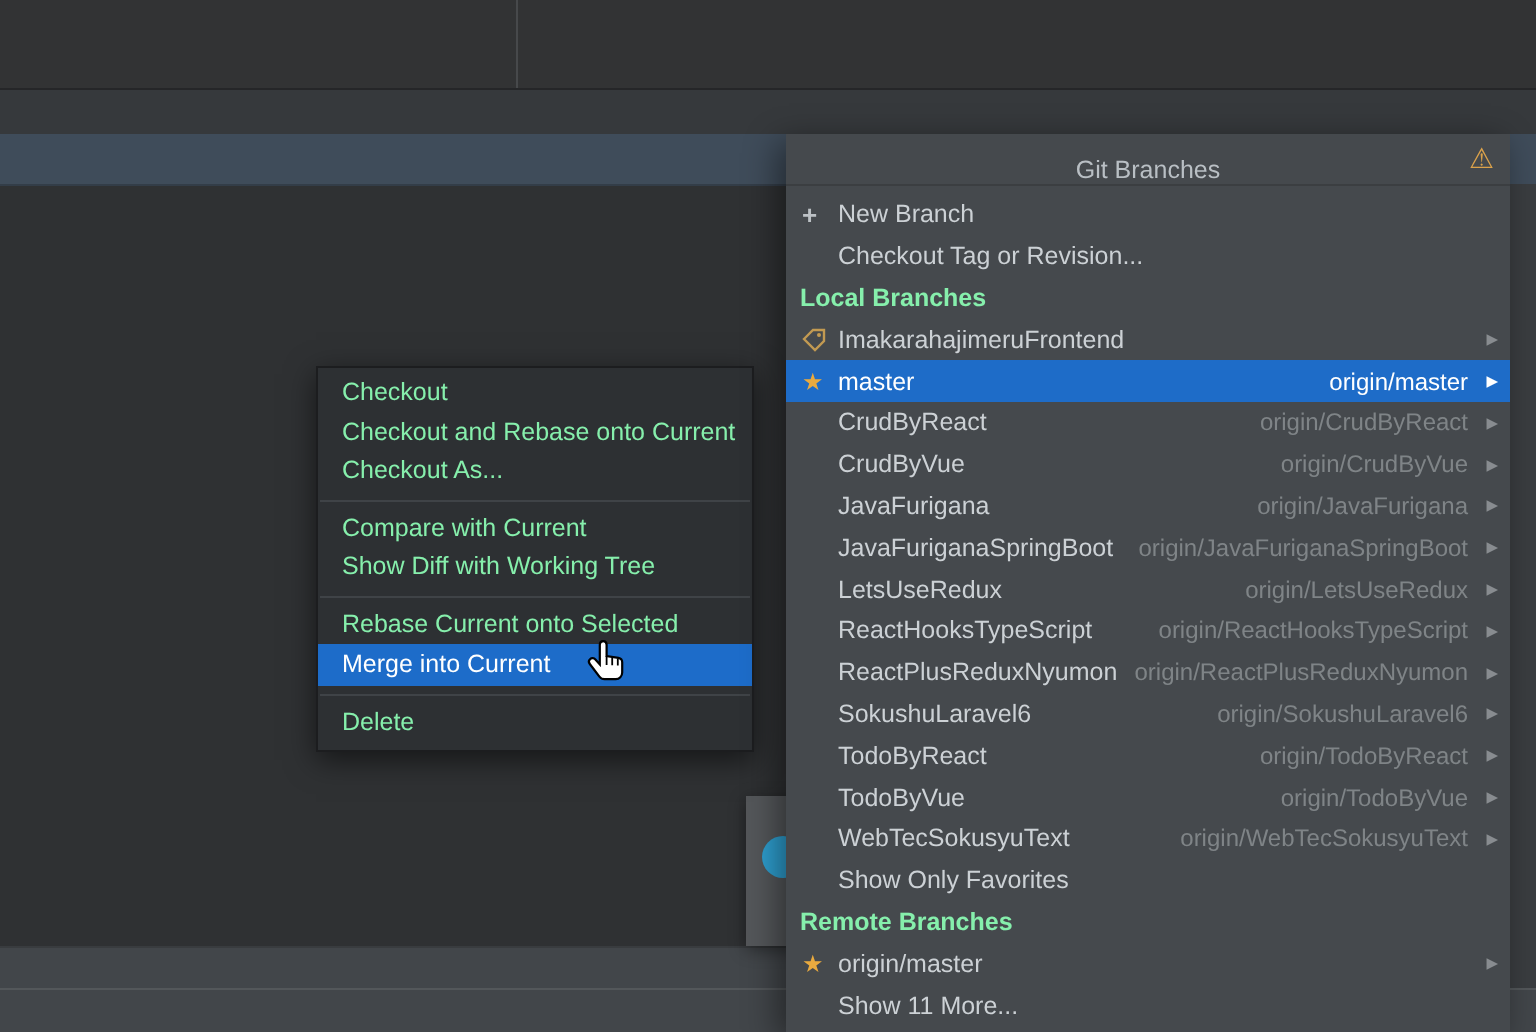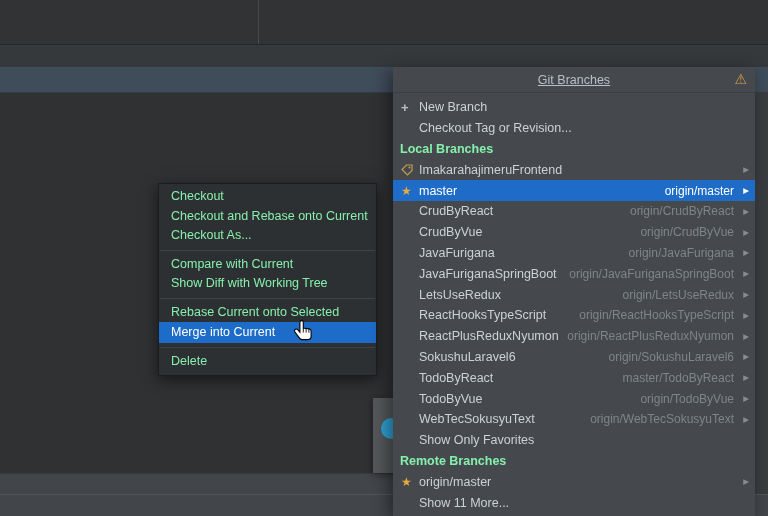--- a/index.html
+++ b/index.html
@@ -36,22 +36,22 @@
   .ctx-sep{height:1px;background:#3f4347;margin:4px 1px;}
 
   
   .git-popup{
     left:393px;top:67px;width:362px;height:449px;
     background:#45494d;box-sizing:border-box;
     box-shadow:-4px 4px 16px rgba(0,0,0,.45);
     z-index:4;overflow:hidden;
   }
   .popup-header{
-    height:25px;display:flex;align-items:center;justify-content:center;position:relative;
-    color:#b9bfc4;font-size:12.5px;border-bottom:1px solid #3b3e41;text-decoration:underline;
+    height:25px;display:flex;align-items:flex-end;justify-content:center;position:relative;
+    color:#b9bfc4;font-size:12.5px;border-bottom:1px solid #3b3e41;
   }
   .warn-icon{position:absolute;right:8px;top:3px;color:#dba24b;font-size:14px;line-height:18px;}
   .popup-body{padding-top:4px;}
   .p-row{height:20.8px;display:flex;align-items:center;padding:0 6px;font-size:12.5px;color:#ccd1d5;white-space:nowrap;}
   .p-row .icon-box{width:20px;flex:0 0 20px;display:flex;align-items:center;justify-content:flex-start;padding-left:2px;box-sizing:border-box;}
   .p-row .tracking{margin-left:auto;color:#7f8487;font-size:12px;}
   .p-row .arrow{width:11px;flex:0 0 11px;text-align:right;color:#888c90;font-size:7.5px;margin-left:4px;}
   .p-row.section{font-weight:bold;color:#86efac;padding-left:7px;}
   .p-row.selected{background:#1e6cc8;color:#ffffff;}
   .p-row.selected .tracking,.p-row.selected .arrow{color:#ffffff;}
@@ -173,21 +173,21 @@
   </div>
       <div class="p-row">
     <span class="icon-box"></span>
     <span class="label">SokushuLaravel6</span>
     <span class="tracking">origin/SokushuLaravel6</span>
     <span class="arrow">▶</span>
   </div>
       <div class="p-row">
     <span class="icon-box"></span>
     <span class="label">TodoByReact</span>
-    <span class="tracking">master/TodoByReact</span>
+    <span class="tracking">origin/TodoByReact</span>
     <span class="arrow">▶</span>
   </div>
       <div class="p-row">
     <span class="icon-box"></span>
     <span class="label">TodoByVue</span>
     <span class="tracking">origin/TodoByVue</span>
     <span class="arrow">▶</span>
   </div>
       <div class="p-row">
     <span class="icon-box"></span>

